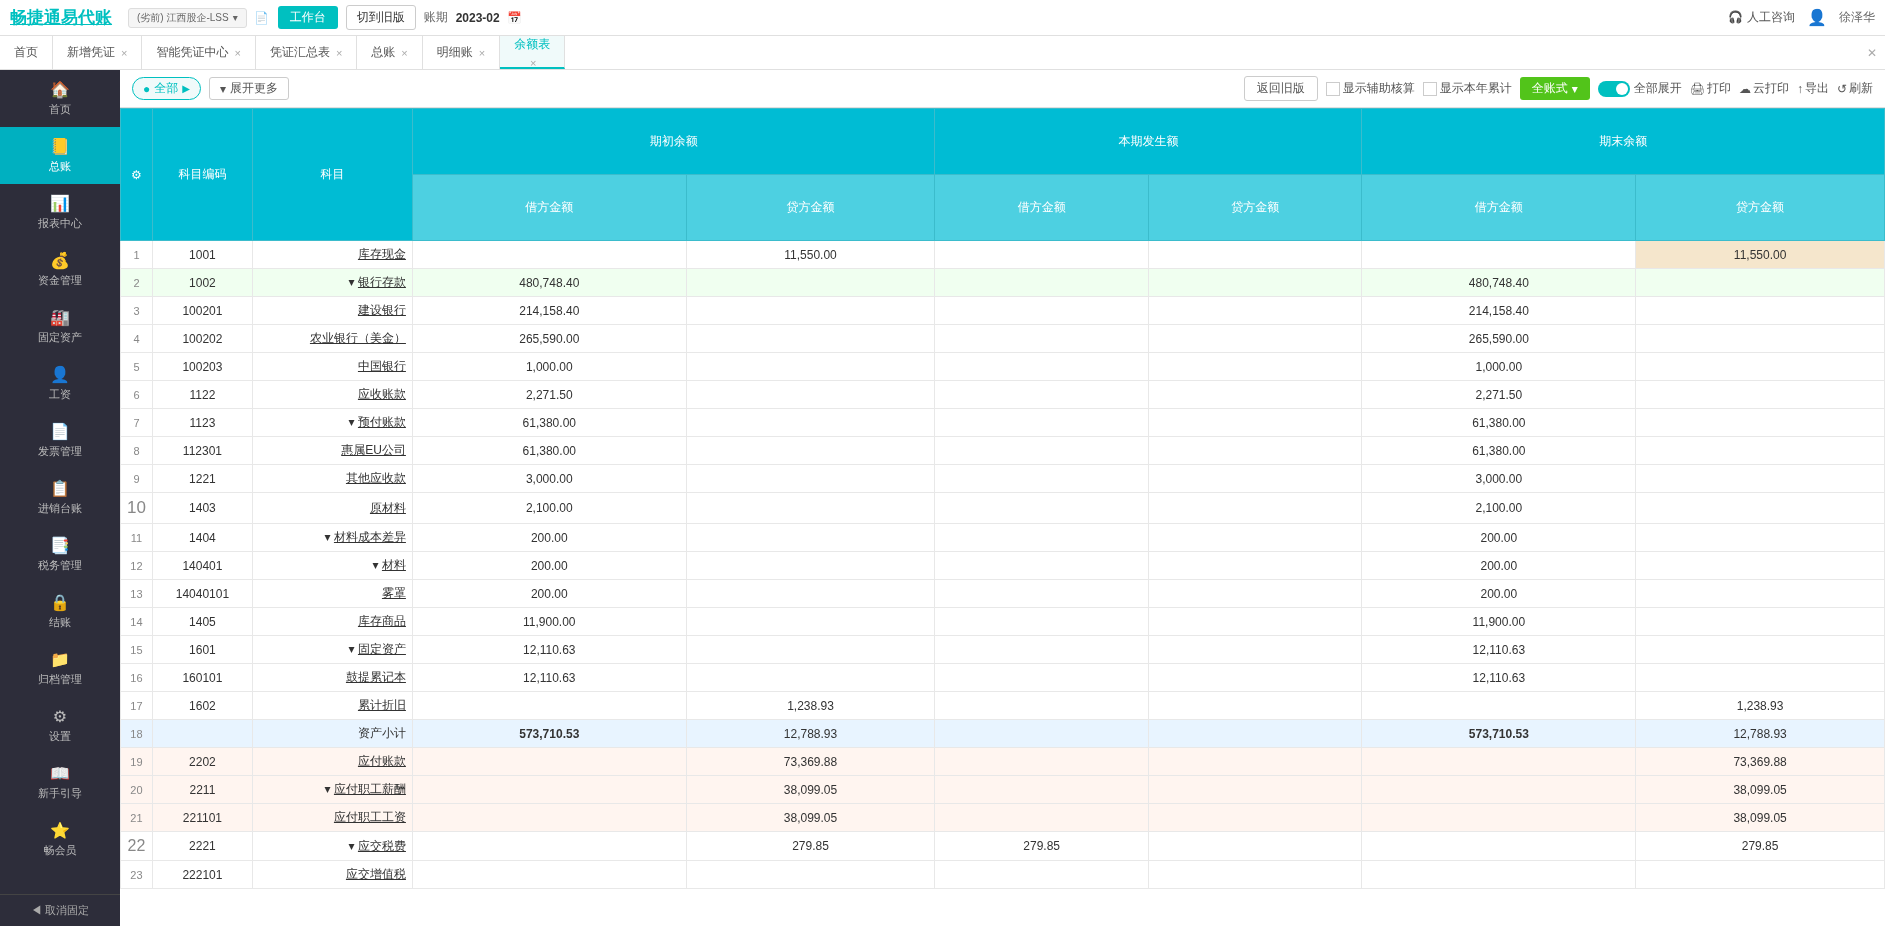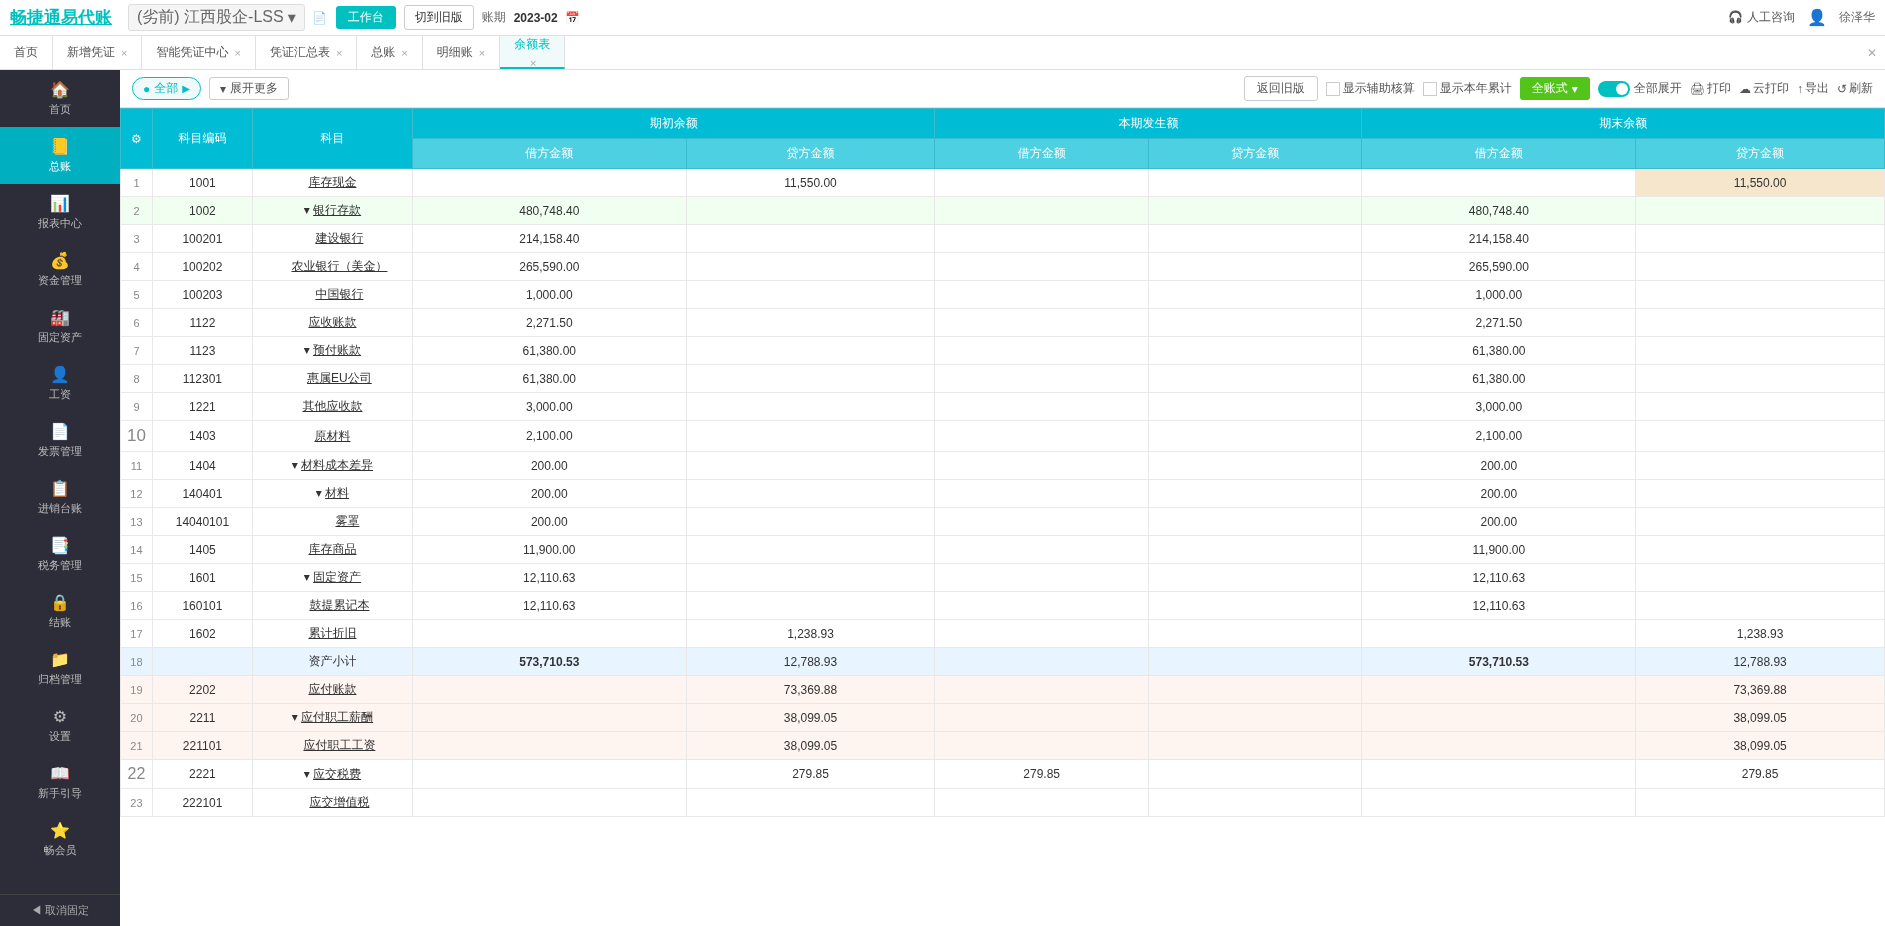--- a/index.html
+++ b/index.html
@@ -6,21 +6,21 @@
     body { font-family: "Microsoft YaHei", Arial, sans-serif; font-size: 12px; background: #f0f2f5; color: #333; overflow: hidden; }
     
     
     .top-bar {
       display: flex; align-items: center; height: 36px; background: #fff;
       border-bottom: 1px solid #e0e0e0; padding: 0 10px; gap: 8px;
     }
     .top-bar .logo { color: #00c0c0; font-weight: bold; font-size: 17px; margin-right: 8px; text-decoration: underline; }
     .company-select {
       display: flex; align-items: center; background: #f5f5f5; border: 1px solid #ddd;
-      border-radius: 3px; padding: 2px 8px; font-size: 16px; color: #666; gap: 4px; cursor: pointer;
+      border-radius: 3px; padding: 2px 8px; font-size: 10px; color: #666; gap: 4px; cursor: pointer;
     }
     .btn-workspace {
       background: #00c0c0; color: #fff; border: none; border-radius: 3px;
       padding: 3px 12px; font-size: 12px; cursor: pointer;
     }
     .btn-old-ver {
       background: #fff; color: #333; border: 1px solid #ccc; border-radius: 3px;
       padding: 3px 10px; font-size: 12px; cursor: pointer;
     }
     .top-bar-right { margin-left: auto; display: flex; align-items: center; gap: 12px; color: #666; font-size: 12px; }
@@ -86,29 +86,29 @@
     .toggle { width: 32px; height: 16px; background: #00c0c0; border-radius: 8px; position: relative; cursor: pointer; }
     .toggle::after { content:''; position: absolute; width: 12px; height: 12px; background: #fff; border-radius: 50%; top: 2px; right: 2px; }
     .checkbox-wrap { display: flex; align-items: center; gap: 3px; font-size: 12px; color: #555; cursor: pointer; }
     .toolbar-action { color: #555; font-size: 12px; cursor: pointer; display: flex; align-items: center; gap: 2px; }
     
     
     .table-wrap { flex: 1; overflow: auto; background: #fff; margin: 0; }
     table { width: 100%; border-collapse: collapse; font-size: 12px; }
     thead tr th {
       background: #4dd0e1; color: #fff; text-align: center;
-      padding: 6px 4px; border: 1px solid #3bbccc; white-space: nowrap; font-weight: normal;
+      padding: 24px 4px; border: 1px solid #3bbccc; white-space: nowrap; font-weight: normal;
     }
     thead tr.sub-header th {
       background: #4dd0e1; color: #fff; font-weight: normal;
     }
     thead tr.group-header th { background: #00bcd4; }
     tbody tr { border-bottom: 1px solid #e8e8e8; }
     tbody td { padding: 5px 6px; border: 1px solid #e8e8e8; text-align: center; white-space: nowrap; }
-    tbody td.name-col { text-align: center; }
+    tbody td.name-col { text-align: right; }
     tbody td a { color: #333; text-decoration: underline; cursor: pointer; }
     
     .row-summary { background: #e8f4ff !important; }
     .row-highlighted { background: #f0fff0 !important; }
     .row-red-bg td { background: #fff5f0 !important; }
     
     
     .right-panel {
       width: 38px; background: #e8e8e8; border-left: 1px solid #ccc;
       display: flex; flex-direction: column; align-items: center; font-size: 11px; color: #555;

